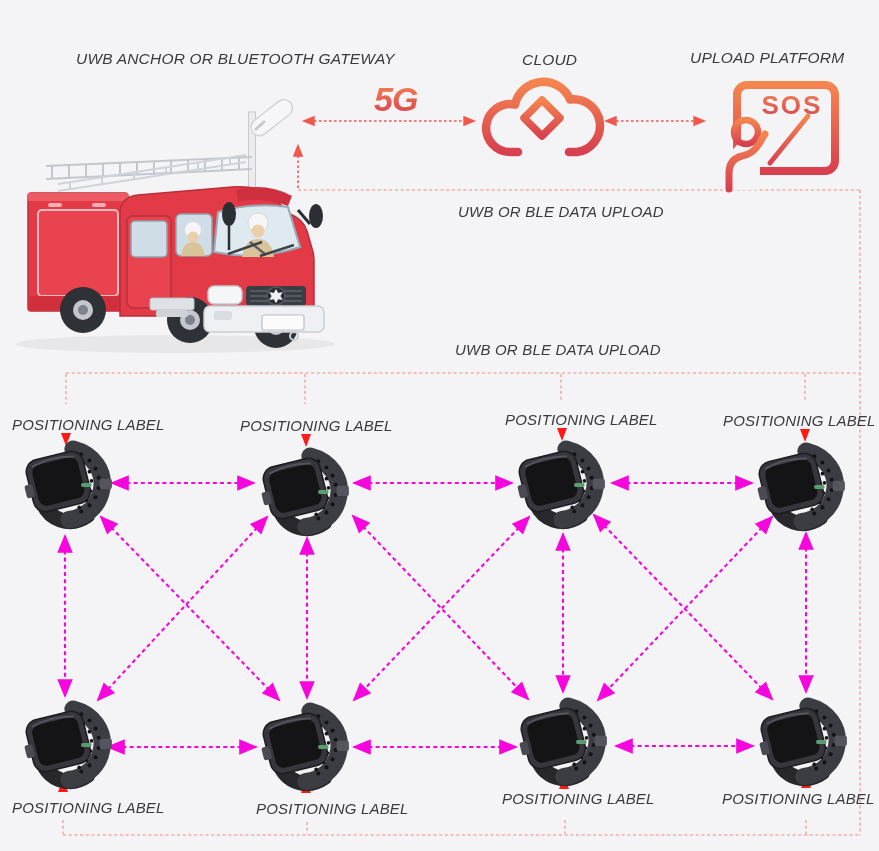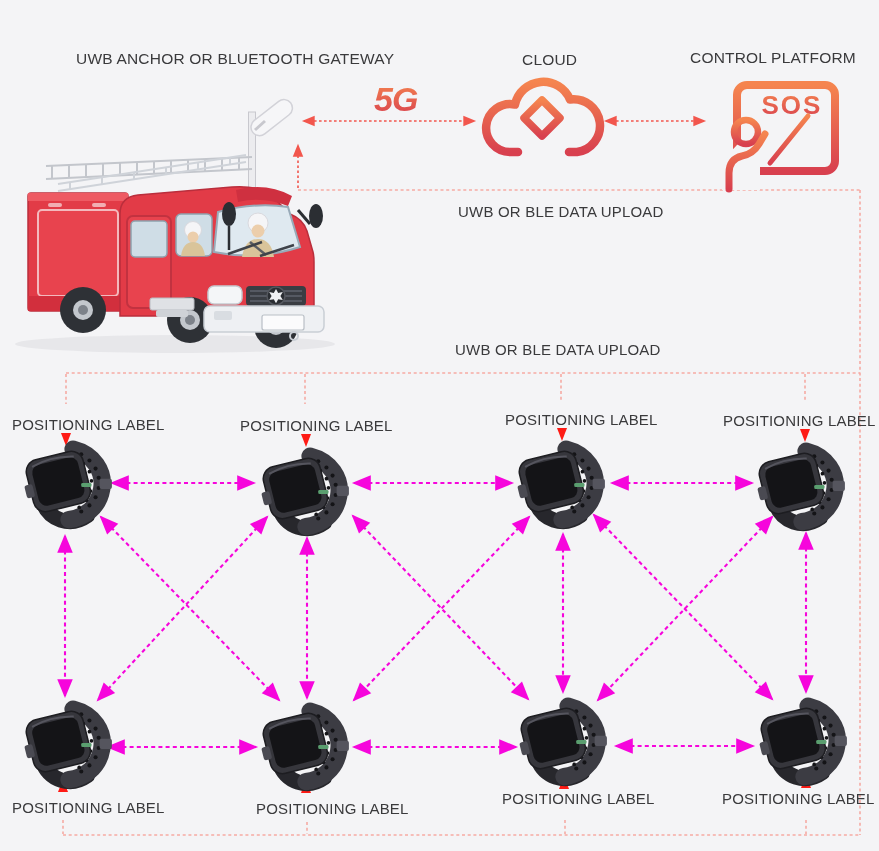--- a/index.html
+++ b/index.html
@@ -4,21 +4,21 @@
 <style>
   html,body{margin:0;padding:0;background:#e9e9ec;}
   .stage{
     position:relative;width:879px;height:851px;overflow:hidden;
     background:var(--bg,#f4f4f6);
     font-family:"Liberation Sans",sans-serif;
   }
   .stage svg.layer{position:absolute;left:0;top:0;}
   .lbl{
     position:absolute;white-space:nowrap;
-    font-size:15px;font-weight:500;
+    font-style:italic;font-size:15px;font-weight:500;
     color:var(--text,#3a3a3c);letter-spacing:.2px;
   }
   .hdr{font-size:15.5px;}
   
   .salmon{stroke:var(--salmon,#f6aba4);stroke-width:1.6;stroke-dasharray:3 2.7;fill:none;}
   .redlink{stroke:var(--redlink,#f2564d);stroke-width:1.6;stroke-dasharray:2.6 2.4;fill:none;}
   .mag{stroke:var(--magenta,#f605dc);stroke-width:2.1;stroke-dasharray:4 3.2;fill:none;}
   .fill-mag{fill:var(--magenta,#f605dc);}
   .fill-redlink{fill:var(--redlink,#f2564d);}
   .pin{fill:var(--redpin,#fe1b15);}
@@ -235,21 +235,21 @@
     <use href="#watch" x="755" y="442" width="94" height="94"></use>
     <use href="#watch" x="22" y="700" width="94" height="94"></use>
     <use href="#watch" x="259" y="702" width="94" height="94"></use>
     <use href="#watch" x="517" y="697" width="94" height="94"></use>
     <use href="#watch" x="757" y="697" width="94" height="94"></use>
   </g>
 </svg>
 
 <div class="lbl hdr" style="left:76px;top:50px;">UWB ANCHOR OR BLUETOOTH GATEWAY</div>
 <div class="lbl hdr" style="left:522px;top:51px;">CLOUD</div>
-<div class="lbl hdr" style="left:690px;top:49px;">CONTROL PLATFORM</div>
+<div class="lbl hdr" style="left:690px;top:49px;">UPLOAD PLATFORM</div>
 
 <div class="lbl" style="left:458px;top:203px;">UWB OR BLE DATA UPLOAD</div>
 <div class="lbl" style="left:455px;top:341px;">UWB OR BLE DATA UPLOAD</div>
 
 <div class="lbl" style="left:12px;top:416px;">POSITIONING LABEL</div>
 <div class="lbl" style="left:240px;top:417px;">POSITIONING LABEL</div>
 <div class="lbl" style="left:505px;top:411px;">POSITIONING LABEL</div>
 <div class="lbl" style="left:723px;top:412px;">POSITIONING LABEL</div>
 
 <div class="lbl" style="left:12px;top:799px;">POSITIONING LABEL</div>

